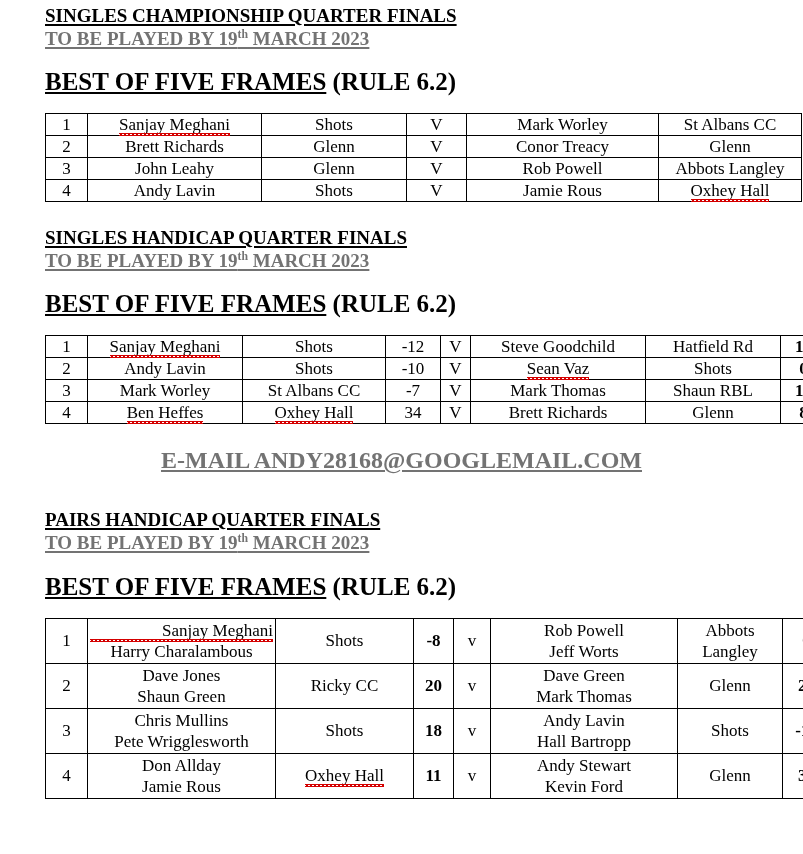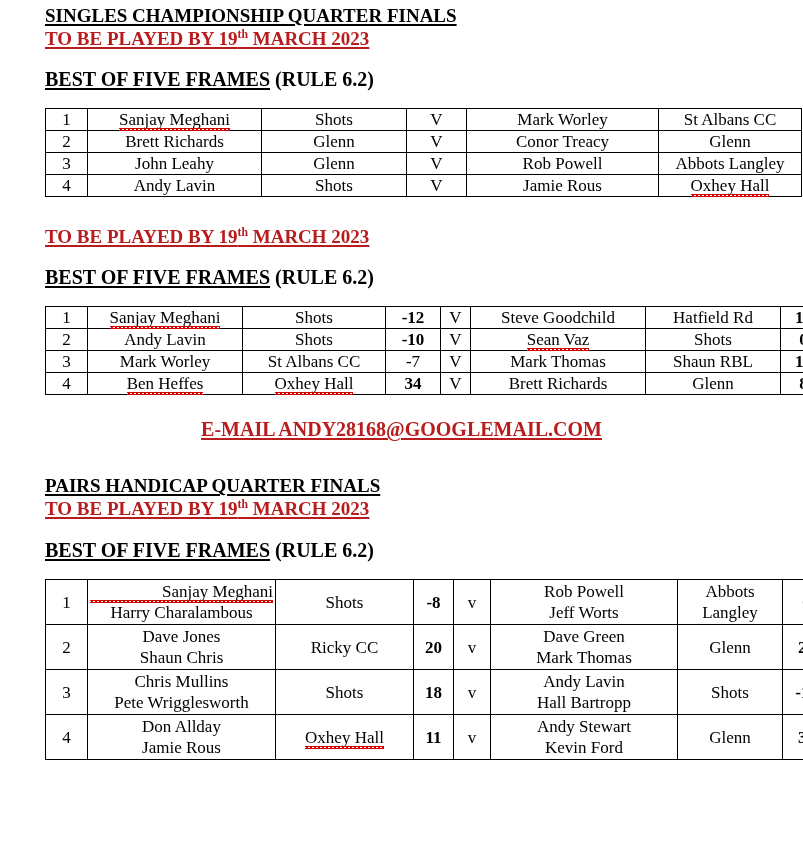--- a/index.html
+++ b/index.html
@@ -32,37 +32,37 @@
   }
   .u {
     text-decoration: underline;
     text-decoration-thickness: 2px;
     text-underline-offset: 2px;
   }
   .title-line {
     margin-left: 45px;
   }
   .red {
-    color: #b91c1c;
+    color: #737373;
     font-family: Liberation Serif, serif;
   }
   .date-line {
     font-weight: bold;
     font-size: 19px;
     margin-left: 45px;
     line-height: 1.0;
   }
   .date-line sup {
     font-size: 0.62em;
     vertical-align: super;
     line-height: 0;
   }
   .bestof {
     font-weight: bold;
-    font-size: 20px;
+    font-size: 25px;
     margin-left: 45px;
     line-height: 1.0;
   }
   .bestof .plain {
     text-decoration: none;
   }
 
   
   table.fixture {
     border-collapse: collapse;
@@ -88,21 +88,21 @@
   #t1 .c-v    { width: 55px; }
   #t1 .c-p2   { width: 187px; }
   #t1 .c-c2   { width: 138px; }
 
   
   #t2 { width: 741px; }
   #t2 td { height: 21px; line-height: 21px; }
   #t2 .c-no   { width: 37px; }
   #t2 .c-p1   { width: 150px; }
   #t2 .c-c1   { width: 138px; }
-  #t2 .c-h1   { width: 50px; font-weight: bold; }
+  #t2 .c-h1   { width: 50px; font-weight: normal; }
   #t2 .c-v    { width: 25px; }
   #t2 .c-p2   { width: 170px; }
   #t2 .c-c2   { width: 130px; }
   #t2 .c-h2   { width: 41px; font-weight: bold; }
   #t2 .c-h1.nb { font-weight: normal; }
 
   
   #t3 { width: 745px; }
   #t3 td { height: 44px; line-height: 21px; }
   #t3 .c-no   { width: 37px; }
@@ -117,21 +117,21 @@
   .names span { display: block; }
 
   
   .results {
     text-align: center;
     font-weight: bold;
     line-height: 1.12;
   }
   .results .r1 { font-size: 20px; }
   .results .r2 { font-size: 20px; }
-  .results .r3 { font-size: 20px; }
+  .results .r3 { font-size: 24px; }
 
   
   .sq {
     position: relative;
     display: inline-block;
     text-align: right;
   }
   .sq::after {
     content: "";
     position: absolute;
@@ -197,20 +197,21 @@
           <td class="c-c1">Shots</td>
           <td class="c-v">V</td>
           <td class="c-p2">Jamie Rous</td>
           <td class="c-c2"><span class="sq">Oxhey Hall</span></td>
         </tr>
       </tbody>
     </table>
   </div>
 
   <div style="height:26px"></div>
+  <div class="block-heading title-line u">SINGLES HANDICAP QUARTER FINALS</div>
 
   <div class="date-line u red" style="margin-top:4px;">
     <span>TO BE PLAYED BY 19</span><sup>th</sup><span> MARCH 2023</span>
   </div>
 
   <div style="height:21px"></div>
   <div class="bestof">
     <span class="u">BEST OF FIVE FRAMES</span><span class="plain"> (RULE 6.2)</span>
   </div>
 
@@ -303,21 +304,21 @@
           <td class="c-c2 names">
             <span>Abbots</span>
             <span>Langley</span>
           </td>
           <td class="c-h2">6</td>
         </tr>
         <tr>
           <td class="c-no">2</td>
           <td class="c-p1 names">
             <span>Dave Jones</span>
-            <span>Shaun Chris</span>
+            <span>Shaun Green</span>
           </td>
           <td class="c-c1">Ricky CC</td>
           <td class="c-h1">20</td>
           <td class="c-v">v</td>
           <td class="c-p2 names">
             <span>Dave Green</span>
             <span>Mark Thomas</span>
           </td>
           <td class="c-c2">Glenn</td>
           <td class="c-h2">24</td>

